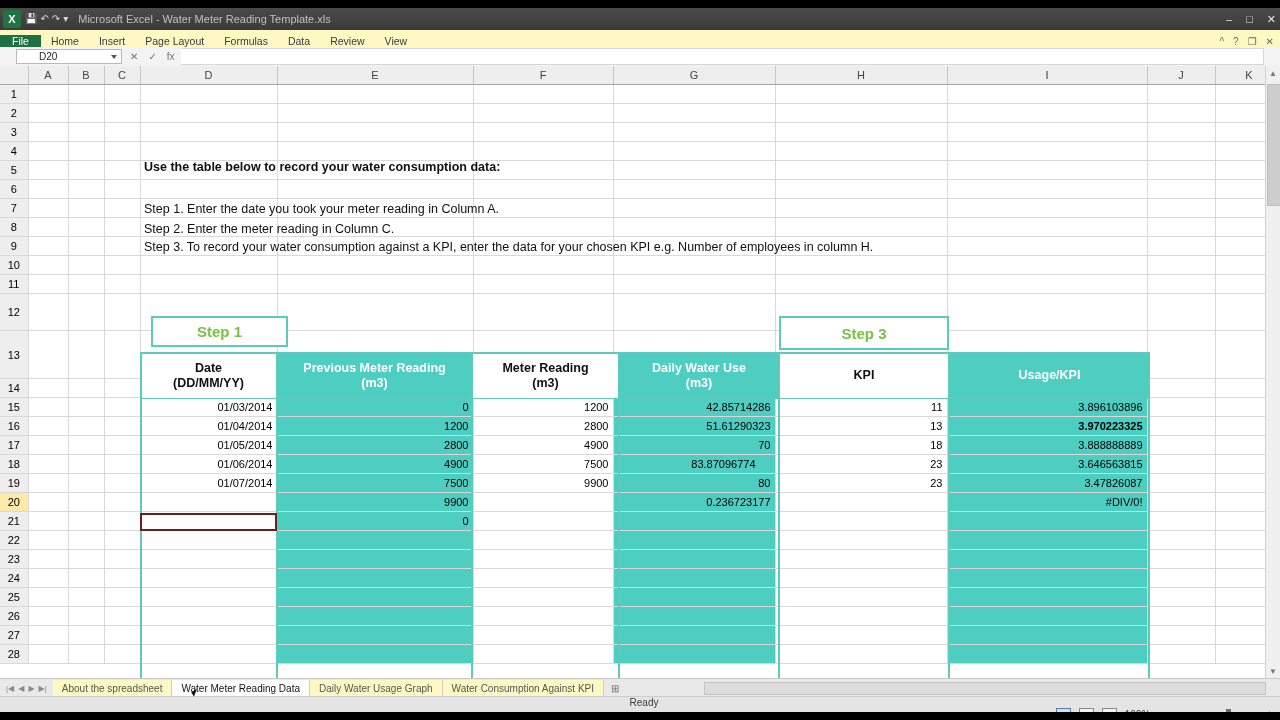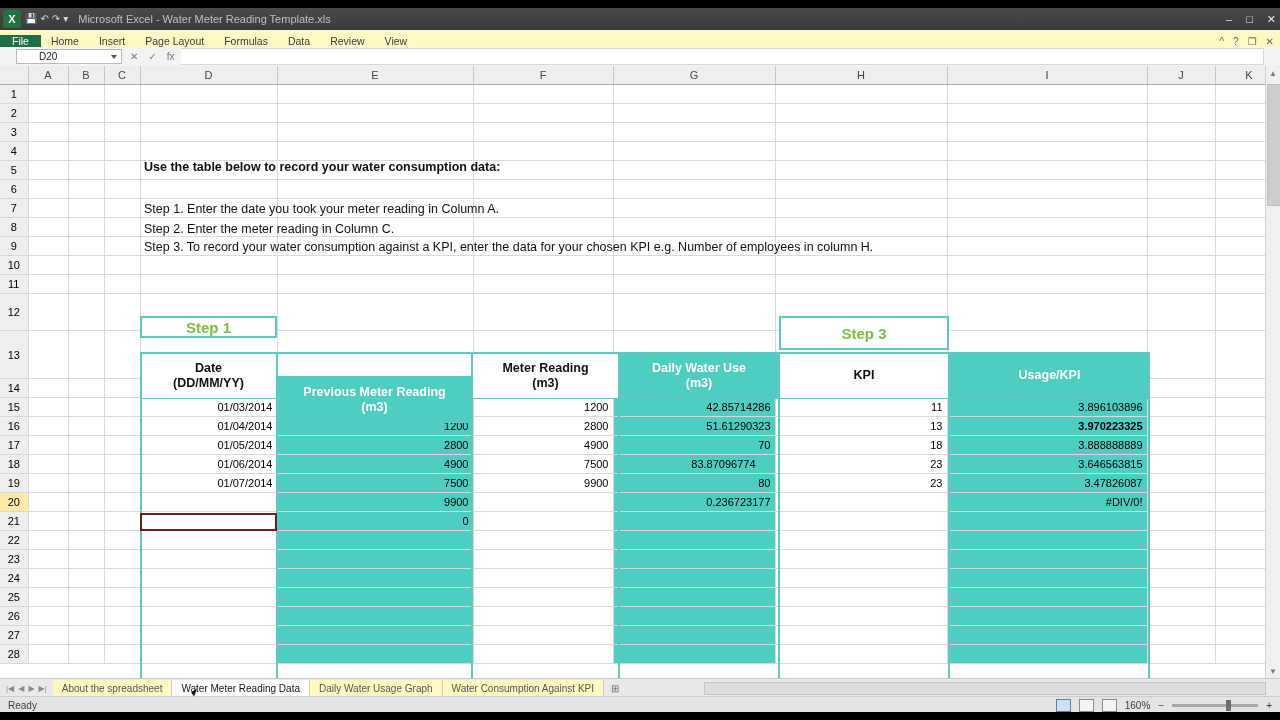--- a/index.html
+++ b/index.html
@@ -341,20 +341,21 @@
   .statusbar {
     position: absolute;
     left: 0; top: 696px;
     width: 1280px; height: 16px;
     background: #e4e4e4;
     border-top: 1px solid #cdcdcd;
     display: flex;
     align-items: center;
     font-size: 10px;
     color: #3b3b3b;
+    flex-direction: column;
   }
   .sb-left { padding-left: 8px; }
   .sb-right {
     margin-left: auto;
     display: flex;
     align-items: center;
     gap: 8px;
     padding-right: 8px;
   }
   .viewbtn {
@@ -895,28 +896,28 @@
 
     <div class="overlay">
 
 
       <div class="ov-item wsub" style="left:144px; top:94px;">Use the table below to record your water consumption data:</div>
 
       <div class="ov-item wstep" style="left:144px; top:136px;">Step 1. Enter the date you took your meter reading in Column A.</div>
       <div class="ov-item wstep" style="left:144px; top:156px;">Step 2. Enter the meter reading in Column C.</div>
       <div class="ov-item wstep" style="left:144px; top:174px;">Step 3. To record your water consumption against a KPI, enter the data for your chosen KPI e.g. Number of employees in column H.</div>
 
-      <div class="stepbox" style="left:140px; top:250px; width:137px; height:22px;">Step 1</div>
+      <div class="stepbox" style="left:151px; top:250px; width:137px; height:31px;">Step 1</div>
       <div class="stepbox" style="left:779px; top:250px; width:170px; height:34px;">Step 3</div>
 
       <div class="thead white" style="left:140px; top:286px; width:137px; height:47px;">
         <span>Date</span>
         <span>(DD/MM/YY)</span>
       </div>
-      <div class="thead teal" style="left:277px; top:286px; width:195px; height:47px;margin-top:24px;">
+      <div class="thead teal" style="left:277px; top:286px; width:195px; height:47px;">
         <span>Previous Meter Reading</span>
         <span>(m3)</span>
       </div>
       <div class="thead white" style="left:472px; top:286px; width:147px; height:47px;">
         <span>Meter Reading</span>
         <span>(m3)</span>
       </div>
       <div class="thead teal" style="left:619px; top:286px; width:160px; height:47px;">
         <span>Daily Water Use</span>
         <span>(m3)</span>

